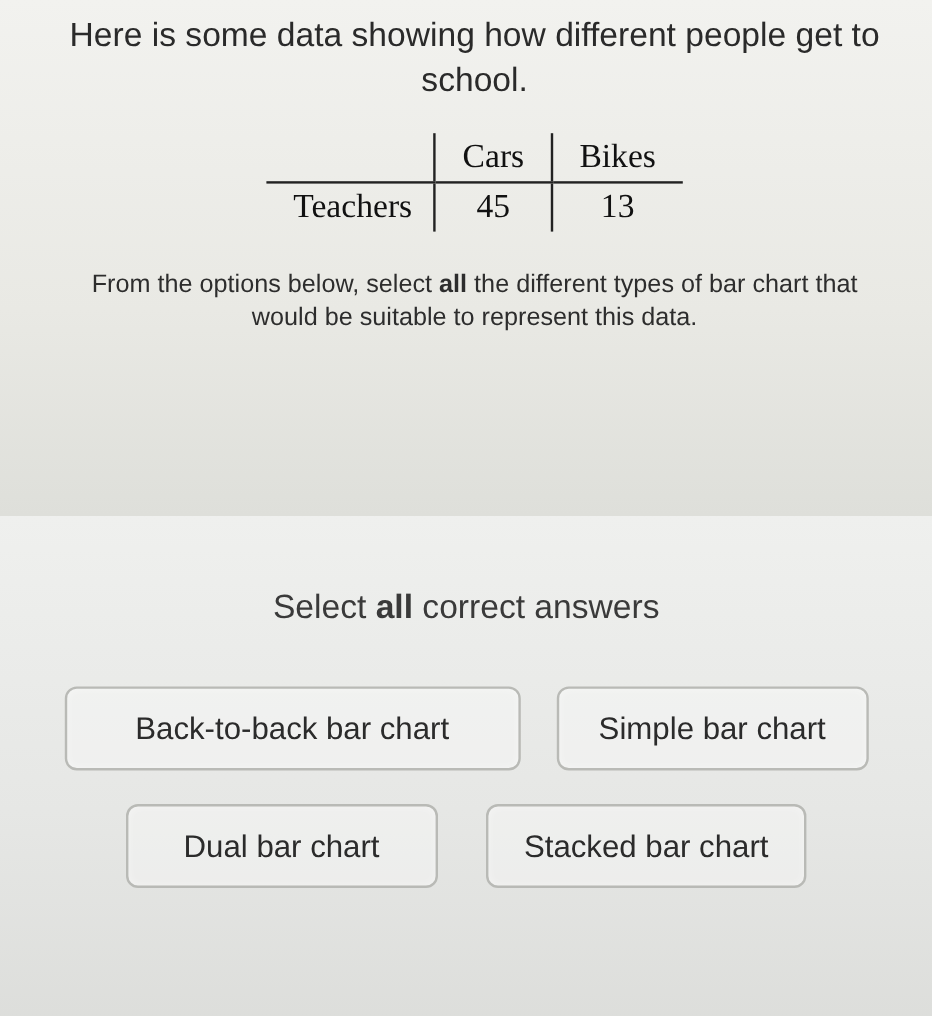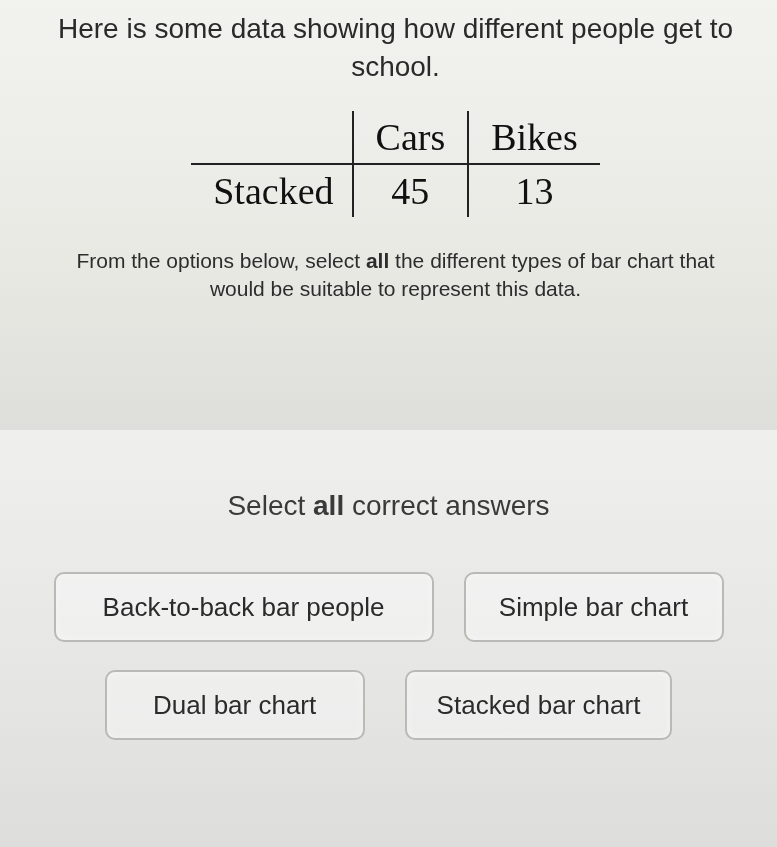--- a/index.html
+++ b/index.html
@@ -21,21 +21,21 @@
     text-align: center;
     font-size: 28px;
     line-height: 1.35;
     color: #2a2a2a;
     margin: 0 0 25px 0;
   }
   .data-table {
     margin: 0 auto 30px auto;
     border-collapse: collapse;
     font-family: Georgia, "Times New Roman", serif;
-    font-size: 38px;
+    font-size: 28px;
     color: #111;
   }
   .data-table td, .data-table th {
     padding: 4px 22px;
     text-align: center;
     font-weight: normal;
   }
   .data-table td.rowlabel {
     text-align: left;
     padding-right: 18px;
@@ -98,38 +98,38 @@
   <p class="intro">Here is some data showing how different people get to school.</p>
 
   <table class="data-table">
     <tbody>
         <tr class="top-row">
       <td></td>
       <td class="col-sep">Cars</td>
       <td class="col-sep">Bikes</td>
     </tr>
     <tr>
-      <td class="rowlabel">Stacked</td>
+      <td class="rowlabel">Teachers</td>
       <td class="col-sep">45</td>
       <td class="col-sep">13</td>
     </tr>
   </tbody>
     </table>
 
   <p class="question">
     <span>From the options below, select </span><span class="bold">all</span><span> the different types of bar chart that would be suitable to represent this data.</span>
   </p>
 </div>
 
 <div class="bottom-panel">
   <div class="select-instr">
     <span>Select </span><span class="bold">all</span><span> correct answers</span>
   </div>
 
   <div class="options row1">
-    <div class="option-btn">Back-to-back bar people</div>
+    <div class="option-btn">Back-to-back bar chart</div>
     <div class="option-btn">Simple bar chart</div>
   </div>
   <div class="options row2">
     <div class="option-btn">Dual bar chart</div>
     <div class="option-btn">Stacked bar chart</div>
   </div>
 </div>
 
 </body></html>

